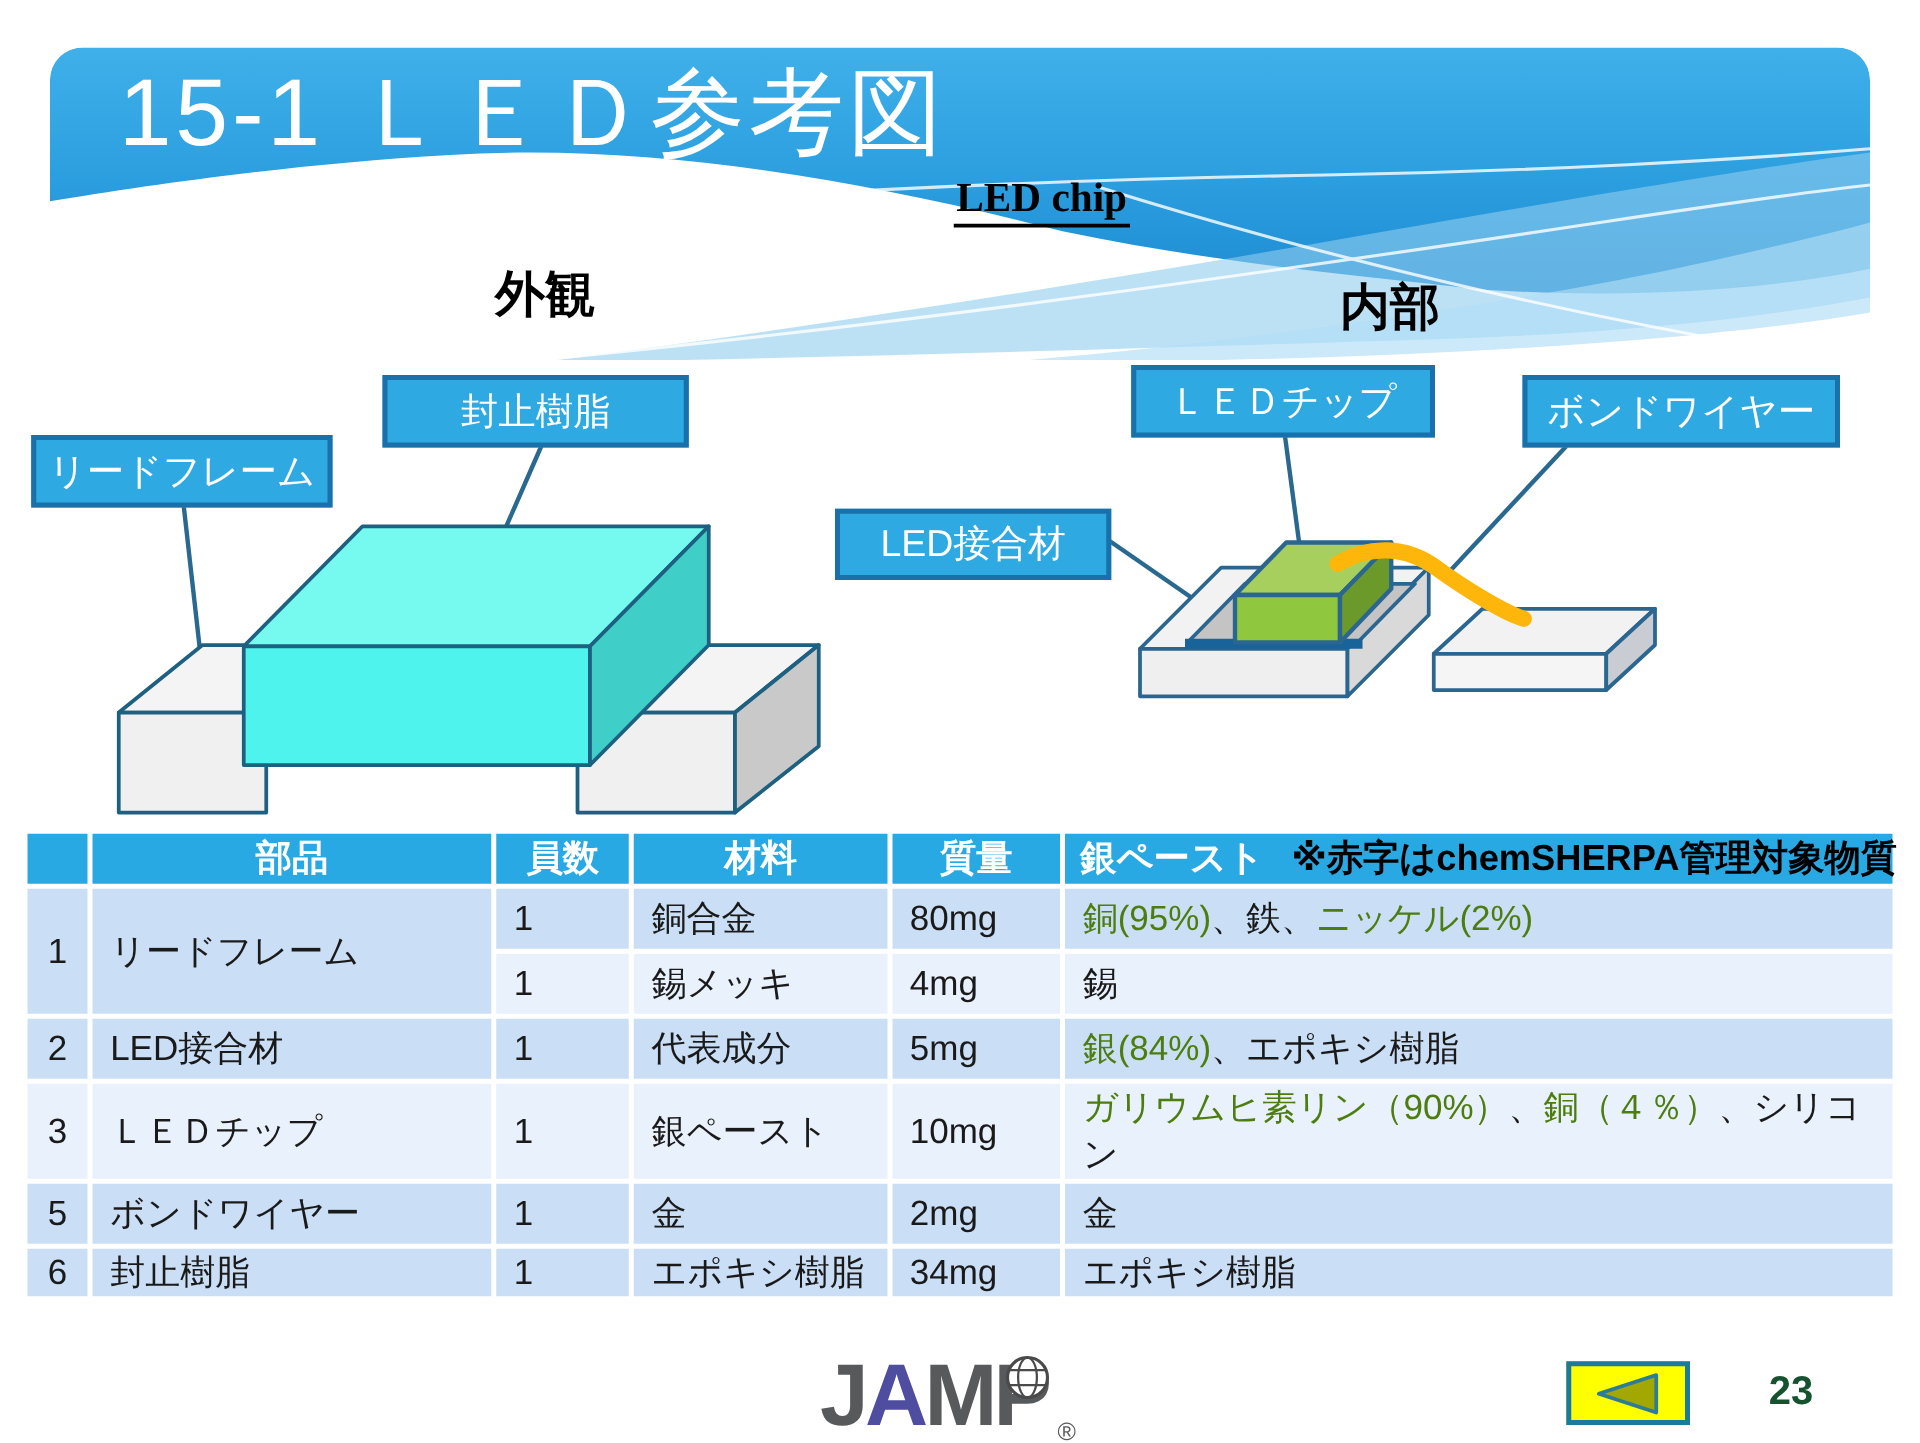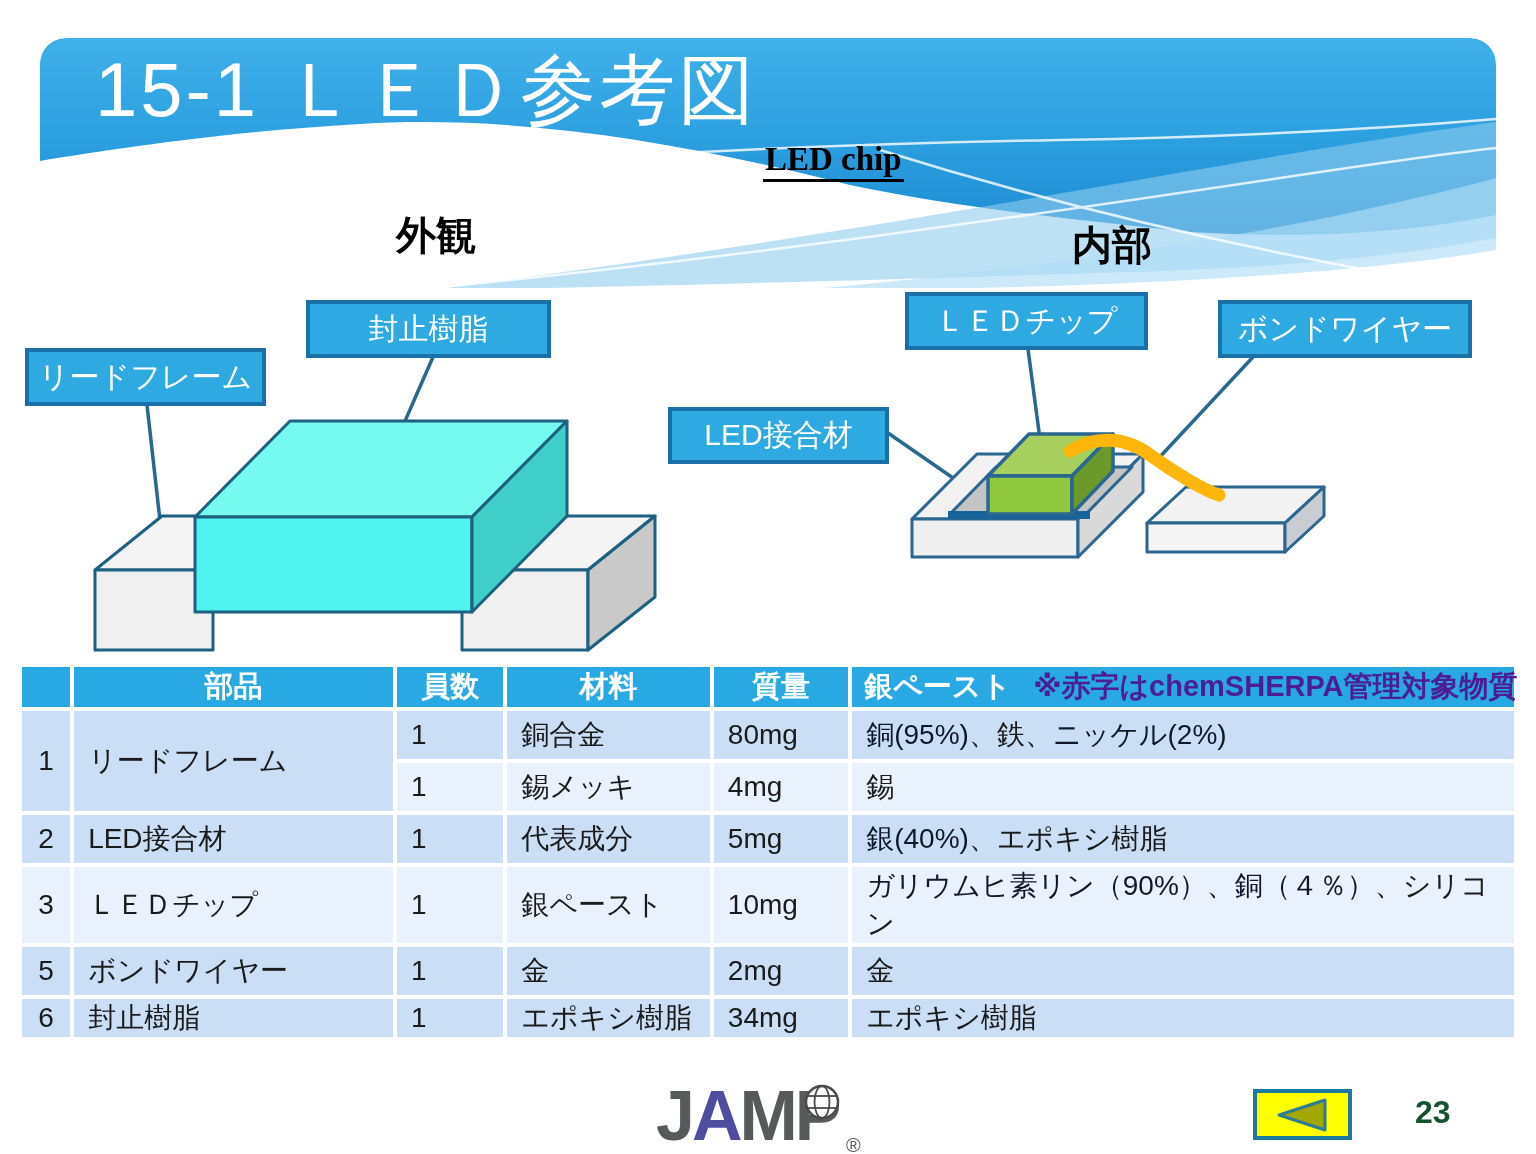--- a/index.html
+++ b/index.html
@@ -27,29 +27,29 @@
   .lbl-chip{left:905px;top:292px;width:243px;height:58px;}
   .lbl-wire{left:1218px;top:300px;width:254px;height:58px;}
   .lbl-bond{left:668px;top:407px;width:221px;height:57px;}
 
   
   .bom{position:absolute;left:18px;top:663px;border-collapse:separate;border-spacing:4px;
     table-layout:fixed;width:1500px;font-size:28px;color:#1a1a1a;}
   .bom th{background:#29A9E3;color:#ffffff;font-weight:bold;font-size:29px;height:36px;
     text-align:center;padding:0;}
   .bom th.comp-h{text-align:left;padding-left:12px;white-space:nowrap;}
-  .bom th .note{color:#4c1d95;margin-left:22px;}
+  .bom th .note{color:#000000;margin-left:22px;}
   .bom td{padding:0 0 0 14px;vertical-align:middle;}
   .bom tr.rb td{height:48px;}
   .bom tr.last td{height:38px;}
   .bom td.c-no{text-align:center;padding:0;}
   .med td{background:#CADFF6;}
   .light td{background:#E9F1FC;}
   .med td[rowspan]{background:#CADFF6;}
-  .bom .red{color:#0f172a;}
+  .bom .red{color:#4d7c0f;}
 
   
   .logo{position:absolute;left:650px;top:1078px;}
   .back-btn{position:absolute;left:1253px;top:1089px;width:99px;height:51px;
     background:#FFFF00;border:4px solid #1B7A9E;box-sizing:border-box;cursor:pointer;
     display:flex;align-items:center;justify-content:center;}
   .page-num{position:absolute;left:1415px;top:1094px;font-size:32px;font-weight:bold;color:#14532d;}
 </style>
 </head>
 <body>
@@ -179,21 +179,21 @@
         <td>錫メッキ</td>
         <td>4mg</td>
         <td><span>錫</span></td>
       </tr>
       <tr class="med rb">
         <td class="c-no">2</td>
         <td>LED接合材</td>
         <td>1</td>
         <td>代表成分</td>
         <td>5mg</td>
-        <td><span class="red">銀(40%)</span><span>、エポキシ樹脂</span></td>
+        <td><span class="red">銀(84%)</span><span>、エポキシ樹脂</span></td>
       </tr>
       <tr class="light rb">
         <td class="c-no">3</td>
         <td>ＬＥＤチップ</td>
         <td>1</td>
         <td>銀ペースト</td>
         <td>10mg</td>
         <td><span class="red">ガリウムヒ素リン（90%）</span><span>、</span><span class="red">銅（４％）</span><span>、シリコン</span></td>
       </tr>
       <tr class="med rb">

